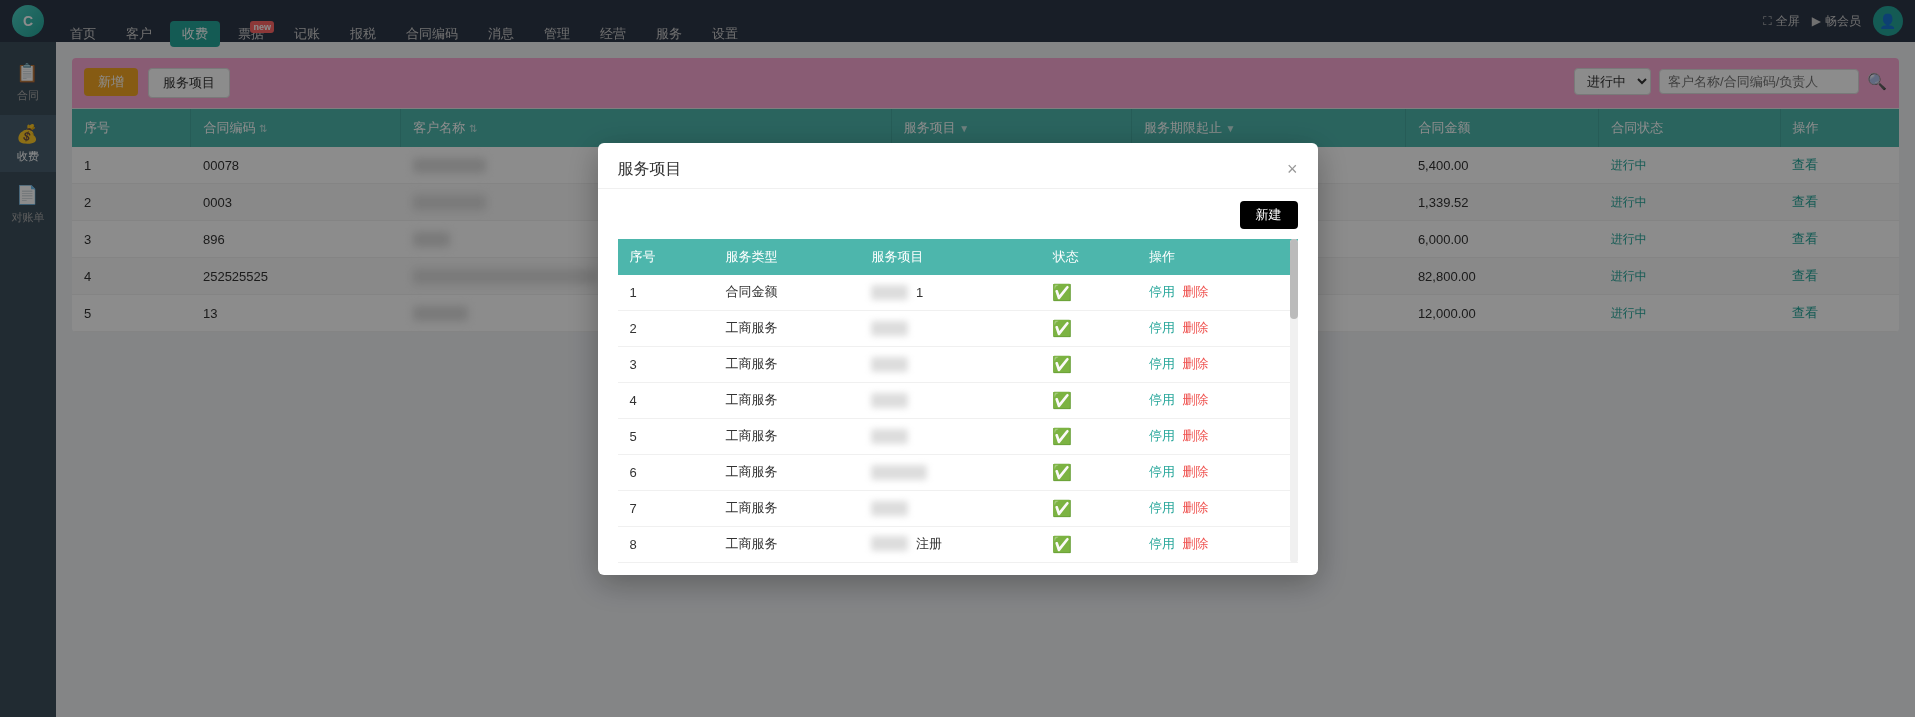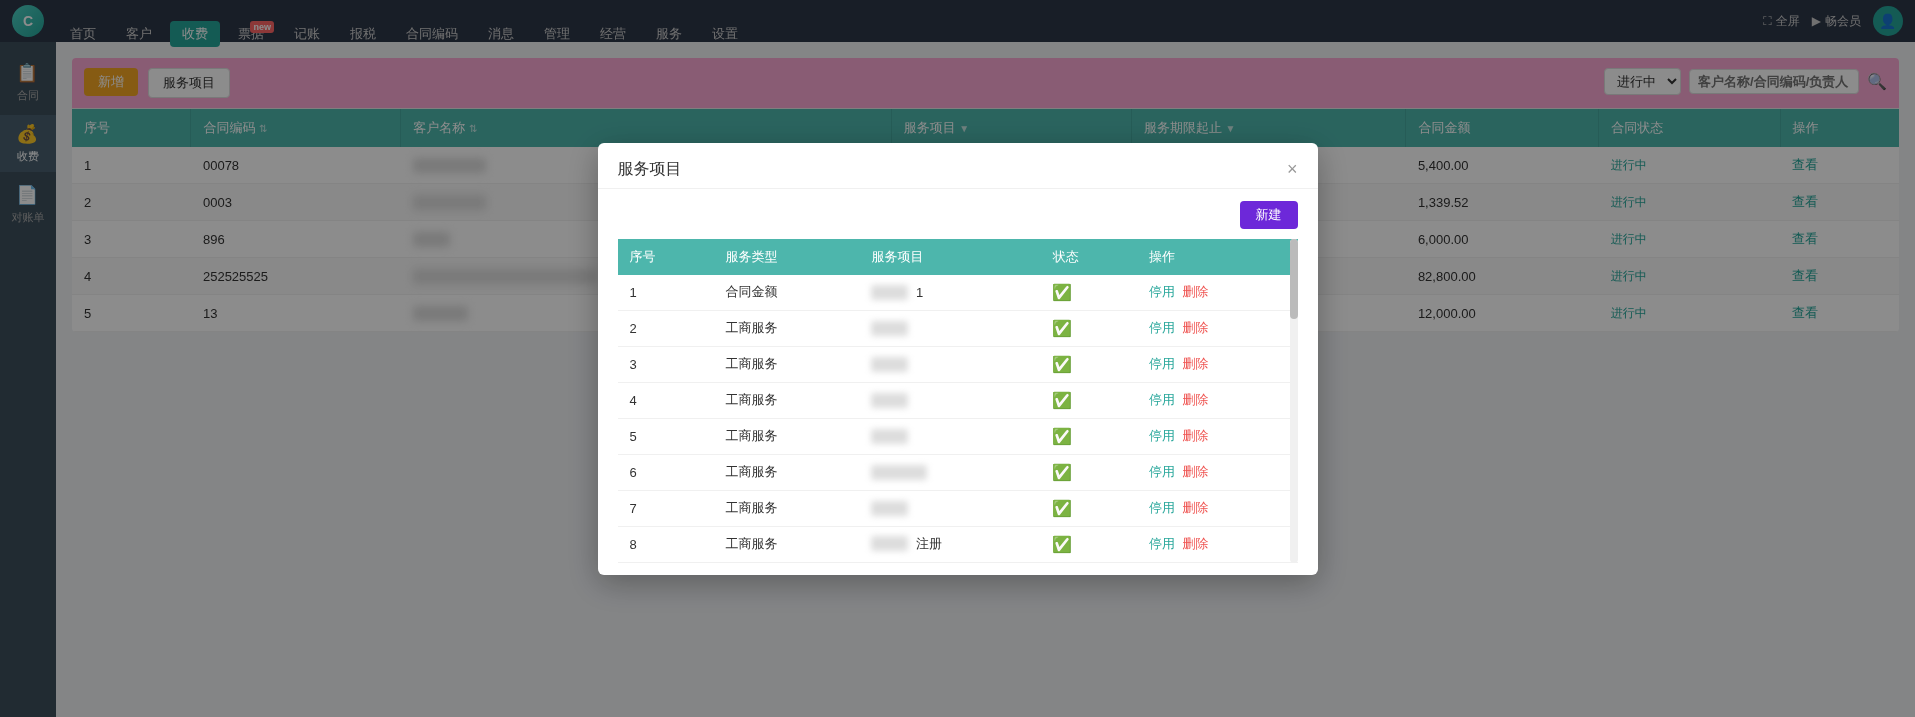--- a/index.html
+++ b/index.html
@@ -73,21 +73,21 @@
       background: white; color: #333; border: 1px solid #ddd;
       padding: 5px 14px; border-radius: 4px; cursor: pointer; font-size: 13px;
     }
     .toolbar-right { margin-left: auto; display: flex; align-items: center; gap: 8px; }
     .status-select {
       border: 1px solid #ddd; padding: 4px 8px; border-radius: 4px;
       font-size: 13px; color: #333; background: white;
     }
     .search-input {
       border: 1px solid #ddd; padding: 4px 8px; border-radius: 4px;
-      font-size: 13px; width: 170px; font-weight: bold;
+      font-size: 13px; width: 200px;
     }
     .search-btn {
       background: none; border: none; cursor: pointer; color: #666; font-size: 16px;
     }
 
     
     .data-table { width: 100%; border-collapse: collapse; }
     .data-table thead tr { background: #4db6ac; color: white; }
     .data-table thead th {
       padding: 10px 12px; text-align: left; font-weight: normal; font-size: 13px;
@@ -119,21 +119,21 @@
     .dialog-header {
       padding: 16px 20px 8px; font-size: 16px; font-weight: 500; color: #333;
       border-bottom: 1px solid #f0f0f0; display: flex; align-items: center; justify-content: space-between;
     }
     .dialog-close {
       background: none; border: none; font-size: 18px; cursor: pointer; color: #999;
     }
     .dialog-body { padding: 12px 20px; flex: 1; overflow: hidden; display: flex; flex-direction: column; }
     .dialog-toolbar { display: flex; justify-content: flex-end; margin-bottom: 10px; }
     .btn-new-dialog {
-      background: #6d28d9; color: white; border: none;
+      background: #000000; color: white; border: none;
       padding: 5px 16px; border-radius: 4px; cursor: pointer; font-size: 13px;
     }
 
     
     .dialog-table-wrap { overflow: auto; flex: 1; position: relative; }
     .dialog-table { width: 100%; border-collapse: collapse; }
     .dialog-table thead tr { background: #4db6ac; color: white; }
     .dialog-table thead th {
       padding: 9px 12px; text-align: left; font-weight: normal; font-size: 13px;
     }

